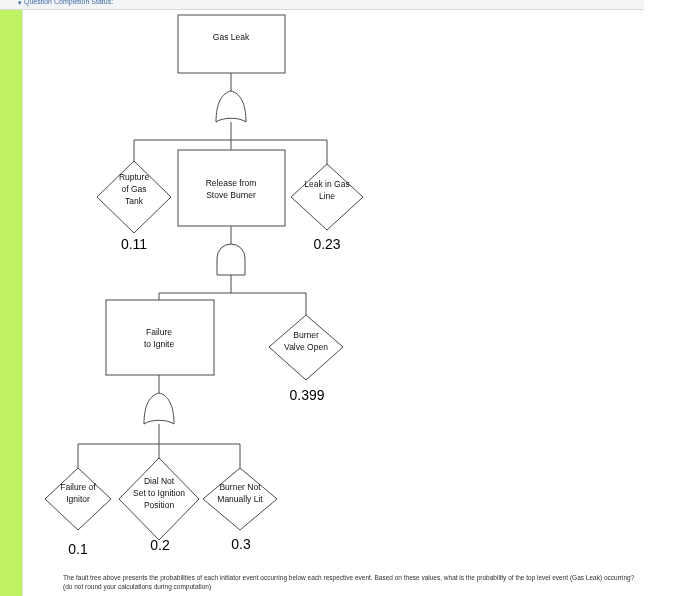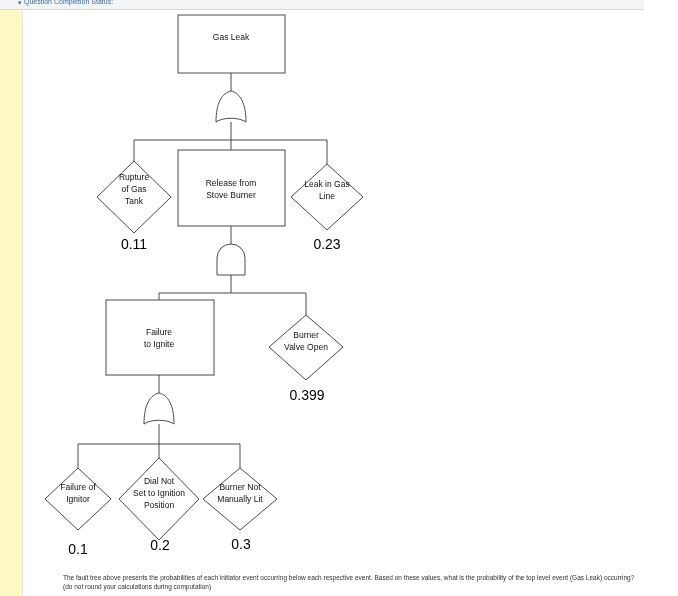--- a/index.html
+++ b/index.html
@@ -6,21 +6,21 @@
     margin: 0;
     padding: 0;
     background: #ffffff;
     font-family: "Liberation Sans", sans-serif;
   }
   #page {
     position: relative;
     width: 644px;
     height: 596px;
     overflow: hidden;
-    background: #fef9c3;
+    background: #bef264;
   }
   
   .top-strip {
     position: absolute;
     left: 0; top: 0;
     width: 678px;
     height: 10px;
     background: #f3f4f6;
     border-bottom: 1px solid #d8dade;
     box-sizing: border-box;

